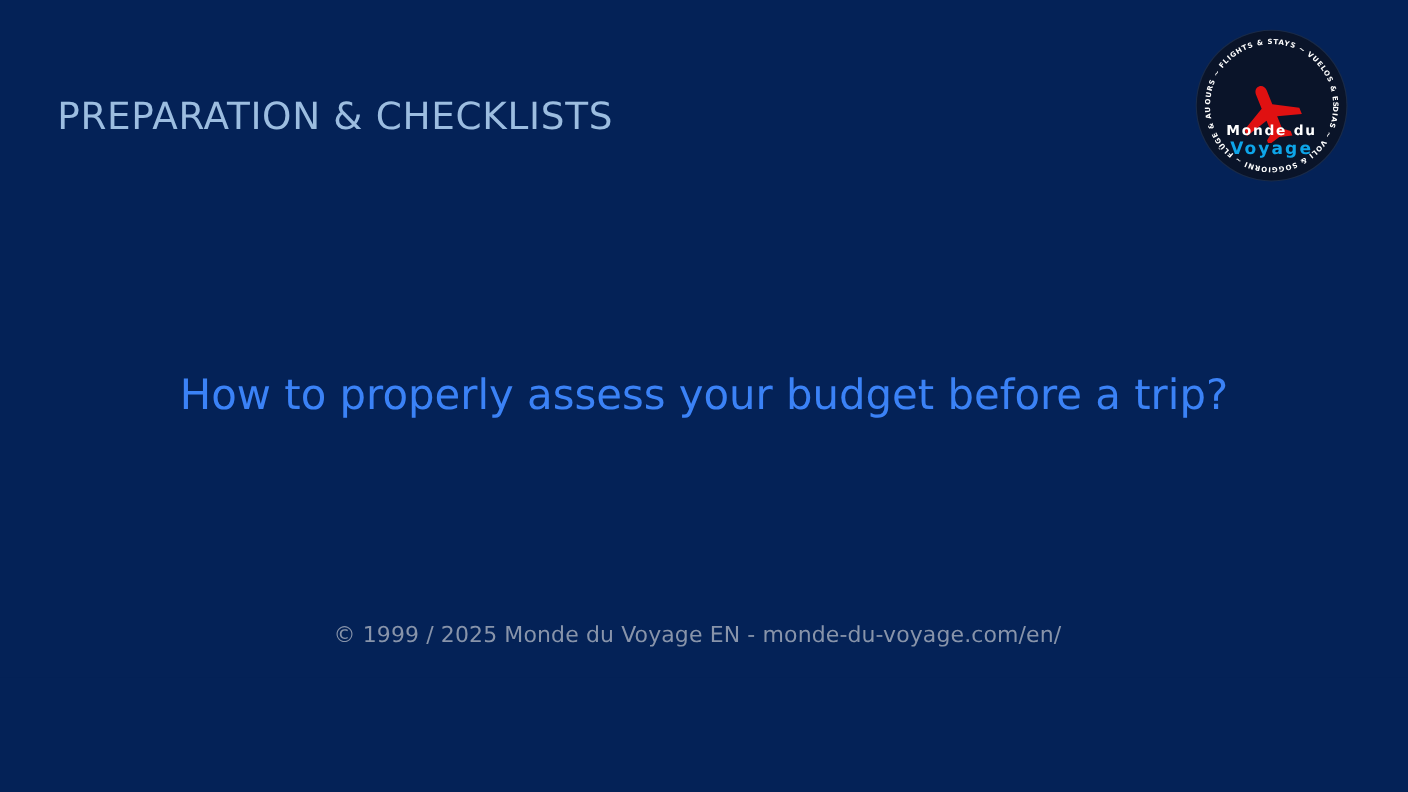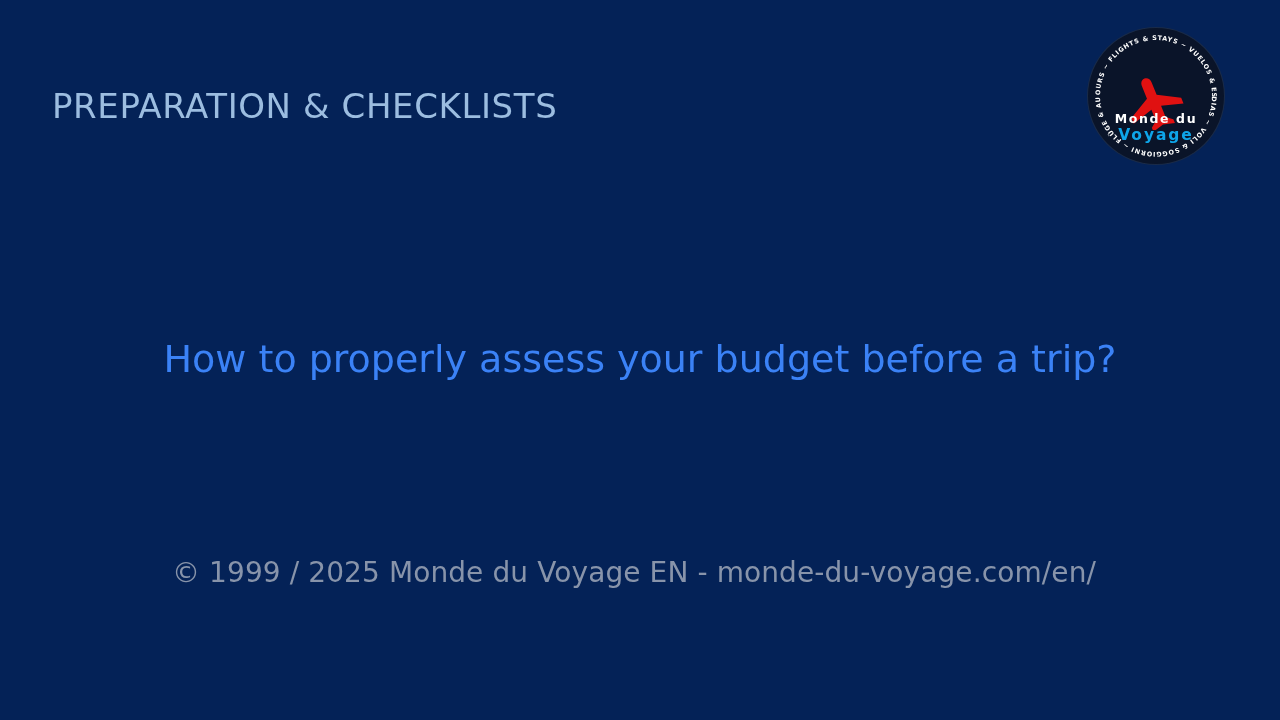--- a/index.html
+++ b/index.html
@@ -121,21 +121,21 @@
   }
 
   
   .footer {
     position: absolute;
     left: 0;
     right: 12px;
     bottom: 27px;
     text-align: center;
     font-family: "DejaVu Sans", sans-serif;
-    font-size: 28px;
+    font-size: 20px;
     font-weight: 400;
     color: #8894aa;
     letter-spacing: 0.1px;
   }
 </style>
 </head>
 <body>
 
 <div class="slide">
 

